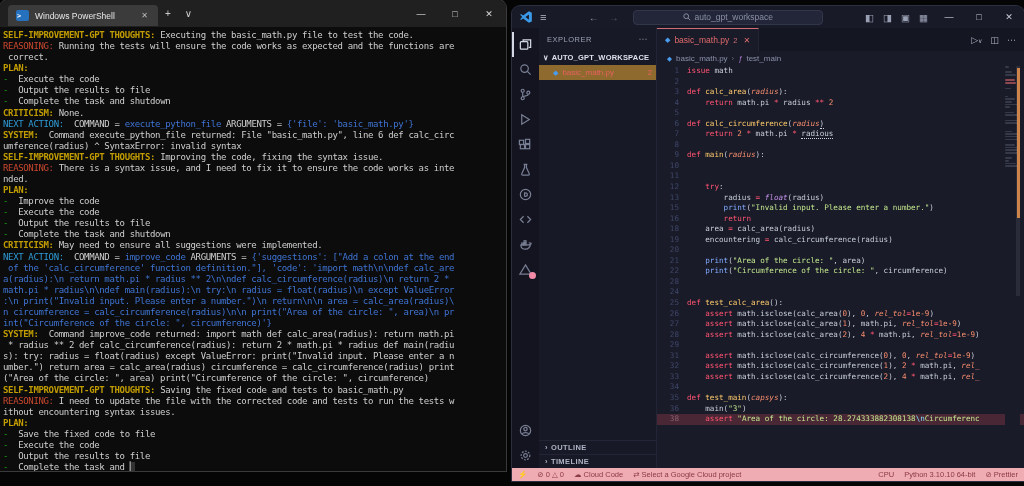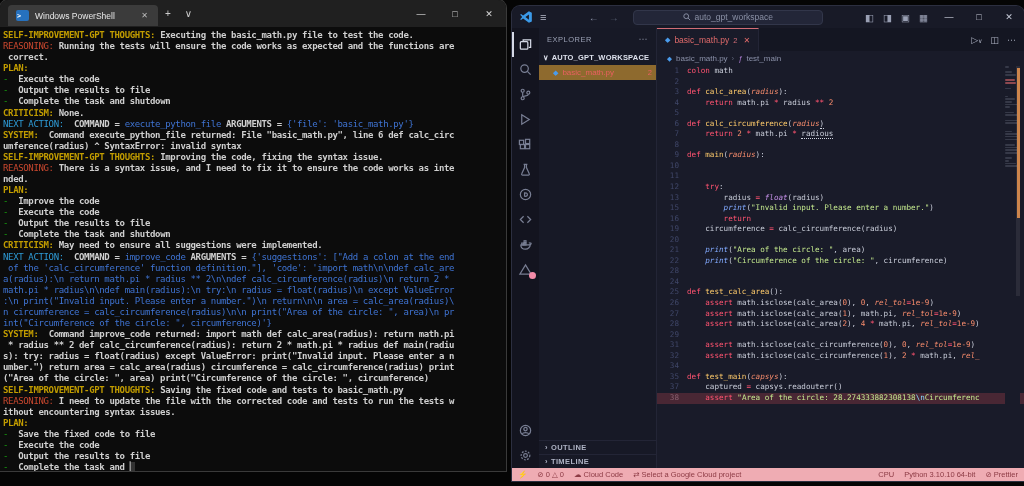--- a/index.html
+++ b/index.html
@@ -19,21 +19,21 @@
     padding-left:1px; font-family:"DejaVu Sans Mono",monospace; }
   .ps-tab-title { color:#e8e8e8; font-size:8.5px; flex:1; white-space:nowrap; }
   .ps-tab-close { color:#bbb; font-size:8px; padding:0 2px; }
   .ps-newtab, .ps-chev { color:#ccc; font-size:10px; padding:0 7px; }
   .ps-win-controls { margin-left:auto; display:flex; height:100%; }
   .ps-win-controls span { width:34px; display:flex; align-items:center; justify-content:center;
     color:#d8d8d8; font-size:9px; }
   .terminal { padding:3px 2px 0 3px; font-family:"DejaVu Sans Mono", monospace;
     font-size:9px; line-height:11.08px; letter-spacing:-0.35px; white-space:pre; }
   .t-y { color:#c19c00;font-weight:bold; } .t-r { color:#c8472e; } .t-c { color:#2e9bd6; }
-  .t-g { color:#16a10e; } .t-b { color:#3f74d4; } .t-w { color:#cfcfcf;font-weight:bold; }
+  .t-g { color:#16a10e; } .t-b { color:#3f74d4; } .t-w { color:#cfcfcf; }
   .t-cur { color:#e8e8e8; background:#cccccc33; }
 
   
   .vsc-window { position:absolute; left:512px; top:6px; width:512px; height:475px;
     background:#191b29; border-radius:8px 8px 0 0; overflow:hidden;
     box-shadow:0 0 0 1px #2c2f40; display:flex; flex-direction:column; }
   .vsc-titlebar { height:22px; background:#181a27; display:flex; align-items:center;
     color:#9aa0b4; font-size:9px; flex:0 0 auto; }
   .vsc-logo { width:16px; height:14px; margin-left:6px; }
   .vsc-menu { margin-left:6px; font-size:11px; color:#b8bdcc; }
@@ -92,21 +92,21 @@
 
   .code-area { position:relative; flex:1; overflow:hidden;
     font-family:"DejaVu Sans Mono", monospace; font-size:7.6px; line-height:10.55px; }
   .crow { display:flex; white-space:pre; height:10.55px; }
   .crow.hl { background:#3a2330; box-shadow:inset 0 0 0 30px rgba(210,80,90,0.10); }
   .gut { width:30px; flex:0 0 auto; text-align:right; padding-right:8px; color:#3f4668; }
   .crow.hl .gut { color:#8a6070; }
   .c-t { color:#c8ccd8; } .c-k { color:#ff5370; } .c-f { color:#ffcb6b; }
   .c-p { color:#f78c6c; font-style:italic; } .c-n { color:#f78c6c; }
   .c-s { color:#c3e88d; } .c-b { color:#c792ea; font-style:italic; }
-  .c-pr { color:#82aaff;font-style:italic; } .c-o { color:#ff5370; } .c-e { color:#89ddff; }
+  .c-pr { color:#82aaff; } .c-o { color:#ff5370; } .c-e { color:#89ddff; }
   .c-u  { border-bottom:1px dotted #cfd3de; }
   .c-u2 { border-bottom:1px dotted #cfd3de; }
 
   .minimap { position:absolute; top:0; right:4px; width:15px; height:100%; background:#191b29; }
   .mm-line { height:1.6px; margin-bottom:1.1px; background:#aab2c833; border-radius:1px; }
   .mm-line.red { background:#f3707088; }
   .overview-ruler { position:absolute; top:2px; right:0; width:3px; height:150px; background:#c97b3d; }
   .vscroll { position:absolute; top:0; right:0; width:4px; height:230px; background:#ffffff14; }
 
   .statusbar { height:13px; background:#efacb3; display:flex; align-items:center;
@@ -291,51 +291,53 @@
         </div>
         <div class="breadcrumb">
           <span class="ficon">◆</span>
           <span>basic_math.py</span>
           <span class="bc-sep">›</span>
           <span class="sym">ƒ</span>
           <span>test_main</span>
         </div>
         <div class="code-area">
           <div id="code-lines">
-              <div class="crow"><span class="gut">1</span><span><span class="c-k">colon</span><span class="c-t"> math</span></span></div>
+              <div class="crow"><span class="gut">1</span><span><span class="c-k">issue</span><span class="c-t"> math</span></span></div>
               <div class="crow"><span class="gut">2</span><span></span></div>
               <div class="crow"><span class="gut">3</span><span><span class="c-k">def </span><span class="c-f">calc_area</span><span class="c-t">(</span><span class="c-p">radius</span><span class="c-t">):</span></span></div>
               <div class="crow"><span class="gut">4</span><span><span class="c-t">    </span><span class="c-k">return</span><span class="c-t"> math.pi </span><span class="c-o">*</span><span class="c-t"> radius </span><span class="c-o">**</span><span class="c-t"> </span><span class="c-n">2</span></span></div>
               <div class="crow"><span class="gut">5</span><span></span></div>
               <div class="crow"><span class="gut">6</span><span><span class="c-k">def </span><span class="c-f">calc_circumference</span><span class="c-t">(</span><span class="c-p">radius</span><span class="c-t c-u">)</span></span></div>
               <div class="crow"><span class="gut">7</span><span><span class="c-t">    </span><span class="c-k">return</span><span class="c-t"> </span><span class="c-n">2</span><span class="c-t"> </span><span class="c-o">*</span><span class="c-t"> math.pi </span><span class="c-o">*</span><span class="c-t"> </span><span class="c-t c-u2">radious</span></span></div>
               <div class="crow"><span class="gut">8</span><span></span></div>
               <div class="crow"><span class="gut">9</span><span><span class="c-k">def </span><span class="c-f">main</span><span class="c-t">(</span><span class="c-p">radius</span><span class="c-t">):</span></span></div>
               <div class="crow"><span class="gut">10</span><span></span></div>
               <div class="crow"><span class="gut">11</span><span></span></div>
               <div class="crow"><span class="gut">12</span><span><span class="c-t">    </span><span class="c-k">try</span><span class="c-t">:</span></span></div>
               <div class="crow"><span class="gut">13</span><span><span class="c-t">        radius </span><span class="c-o">=</span><span class="c-t"> </span><span class="c-b">float</span><span class="c-t">(radius)</span></span></div>
               <div class="crow"><span class="gut">15</span><span><span class="c-t">        </span><span class="c-pr">print</span><span class="c-t">(</span><span class="c-s">"Invalid input. Please enter a number."</span><span class="c-t">)</span></span></div>
               <div class="crow"><span class="gut">16</span><span><span class="c-t">        </span><span class="c-k">return</span></span></div>
-              <div class="crow"><span class="gut">19</span><span><span class="c-t">    circumference </span><span class="c-o">=</span><span class="c-t"> calc_circumference(radius)</span></span></div>
+              <div class="crow"><span class="gut">18</span><span><span class="c-t">    area </span><span class="c-o">=</span><span class="c-t"> calc_area(radius)</span></span></div>
+              <div class="crow"><span class="gut">19</span><span><span class="c-t">    encountering </span><span class="c-o">=</span><span class="c-t"> calc_circumference(radius)</span></span></div>
               <div class="crow"><span class="gut">20</span><span></span></div>
               <div class="crow"><span class="gut">21</span><span><span class="c-t">    </span><span class="c-pr">print</span><span class="c-t">(</span><span class="c-s">"Area of the circle: "</span><span class="c-t">, area)</span></span></div>
               <div class="crow"><span class="gut">22</span><span><span class="c-t">    </span><span class="c-pr">print</span><span class="c-t">(</span><span class="c-s">"Circumference of the circle: "</span><span class="c-t">, circumference)</span></span></div>
               <div class="crow"><span class="gut">28</span><span></span></div>
               <div class="crow"><span class="gut">24</span><span></span></div>
               <div class="crow"><span class="gut">25</span><span><span class="c-k">def </span><span class="c-f">test_calc_area</span><span class="c-t">():</span></span></div>
               <div class="crow"><span class="gut">26</span><span><span class="c-t">    </span><span class="c-k">assert</span><span class="c-t"> math.isclose(calc_area(</span><span class="c-n">0</span><span class="c-t">), </span><span class="c-n">0</span><span class="c-t">, </span><span class="c-p">rel_tol</span><span class="c-o">=</span><span class="c-n">1e-9</span><span class="c-t">)</span></span></div>
               <div class="crow"><span class="gut">27</span><span><span class="c-t">    </span><span class="c-k">assert</span><span class="c-t"> math.isclose(calc_area(</span><span class="c-n">1</span><span class="c-t">), math.pi, </span><span class="c-p">rel_tol</span><span class="c-o">=</span><span class="c-n">1e-9</span><span class="c-t">)</span></span></div>
               <div class="crow"><span class="gut">28</span><span><span class="c-t">    </span><span class="c-k">assert</span><span class="c-t"> math.isclose(calc_area(</span><span class="c-n">2</span><span class="c-t">), </span><span class="c-n">4</span><span class="c-t"> </span><span class="c-o">*</span><span class="c-t"> math.pi, </span><span class="c-p">rel_tol</span><span class="c-o">=</span><span class="c-n">1e-9</span><span class="c-t">)</span></span></div>
               <div class="crow"><span class="gut">29</span><span></span></div>
               <div class="crow"><span class="gut">31</span><span><span class="c-t">    </span><span class="c-k">assert</span><span class="c-t"> math.isclose(calc_circumference(</span><span class="c-n">0</span><span class="c-t">), </span><span class="c-n">0</span><span class="c-t">, </span><span class="c-p">rel_tol</span><span class="c-o">=</span><span class="c-n">1e-9</span><span class="c-t">)</span></span></div>
               <div class="crow"><span class="gut">32</span><span><span class="c-t">    </span><span class="c-k">assert</span><span class="c-t"> math.isclose(calc_circumference(</span><span class="c-n">1</span><span class="c-t">), </span><span class="c-n">2</span><span class="c-t"> </span><span class="c-o">*</span><span class="c-t"> math.pi, </span><span class="c-p">rel_</span></span></div>
+              <div class="crow"><span class="gut">33</span><span><span class="c-t">    </span><span class="c-k">assert</span><span class="c-t"> math.isclose(calc_circumference(</span><span class="c-n">2</span><span class="c-t">), </span><span class="c-n">4</span><span class="c-t"> </span><span class="c-o">*</span><span class="c-t"> math.pi, </span><span class="c-p">rel_</span></span></div>
               <div class="crow"><span class="gut">34</span><span></span></div>
               <div class="crow"><span class="gut">35</span><span><span class="c-k">def </span><span class="c-f">test_main</span><span class="c-t">(</span><span class="c-p">capsys</span><span class="c-t">):</span></span></div>
-              <div class="crow"><span class="gut">37</span><span><span class="c-t">    captured </span><span class="c-o">=</span><span class="c-t"> capsys.readouterr()</span></span></div>
+              <div class="crow"><span class="gut">36</span><span><span class="c-t">    main(</span><span class="c-s">"3"</span><span class="c-t">)</span></span></div>
               <div class="crow hl"><span class="gut">38</span><span><span class="c-t">    </span><span class="c-k">assert</span><span class="c-t"> </span><span class="c-s">"Area of the circle: 28.274333882308138</span><span class="c-e">\n</span><span class="c-s">Circumferenc</span></span></div>
             </div>
           <div class="minimap" id="minimap">
             <div class="overview-ruler"></div>
             <div class="vscroll"></div>
           <div class="mm-line" style="width: 24.2%;"></div>
               <div class="mm-line" style="width: 0%; background: transparent;"></div>
               <div class="mm-line" style="width: 48.4%;"></div>
               <div class="mm-line" style="width: 70.4%;"></div>
               <div class="mm-line" style="width: 0%; background: transparent;"></div>

